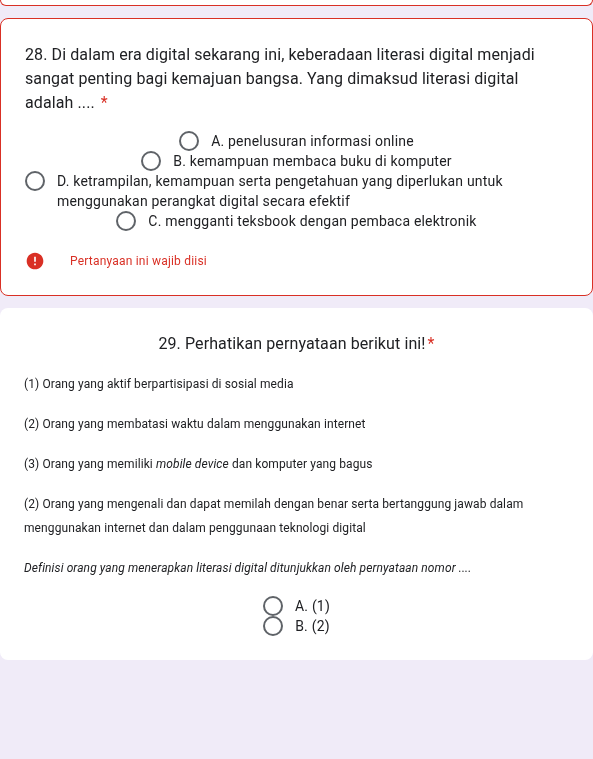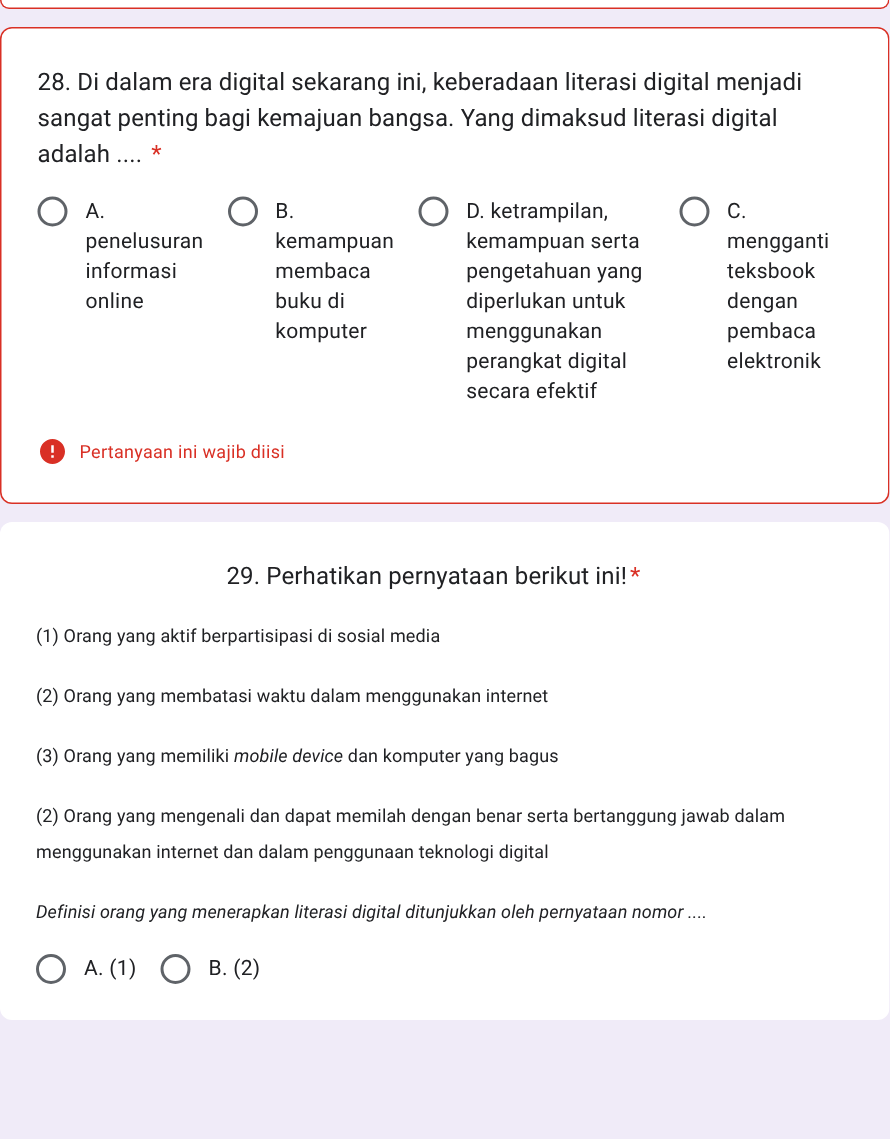--- a/index.html
+++ b/index.html
@@ -6,21 +6,21 @@
   body {
     background: #f0ebf8;
     font-family: -apple-system, BlinkMacSystemFont, "Segoe UI", Roboto, Arial, sans-serif;
     width: 593px;
     color: #202124;
   }
   .card {
     background: #fff;
     border-radius: 8px;
     margin: 12px 0;
-    padding: 24px 39px 24px 24px;
+    padding: 24px 24px 24px 24px;
   }
   .card.error {
     border: 1px solid #d93025;
   }
   .card.prev {
     border: 1px solid #d93025;
     border-top: none;
     border-radius: 0 0 8px 8px;
     height: 6px;
     padding: 0;
@@ -35,21 +35,21 @@
     margin-bottom: 16px;
   }
   .q-body p {
     font-size: 12px;
     line-height: 24px;
     margin-bottom: 16px;
     letter-spacing: 0.1px;
   }
   .q-body p:last-of-type { margin-bottom: 16px; font-style: italic; }
   .asterisk { color: #d93025; margin-left: 2px; }
-  .options { display: flex; gap: 16px; margin-top: 8px; }
+  .options { display: flex; flex-direction: column; margin-top: 8px; align-items: center; }
   .option {
     display: flex;
     align-items: flex-start;
     gap: 12px;
     cursor: pointer;
   }
   .radio {
     flex: 0 0 20px;
     width: 20px;
     height: 20px;
@@ -59,21 +59,21 @@
   }
   .option-label {
     font-size: 14px;
     line-height: 20px;
     color: #202124;
     letter-spacing: 0.2px;
   }
   .error-row {
     display: flex;
     align-items: center;
-    gap: 8px;
+    gap: 25px;
     margin-top: 20px;
     color: #d93025;
   }
   .error-icon {
     width: 20px;
     height: 20px;
     flex: 0 0 20px;
   }
   .error-text {
     font-size: 12px;

